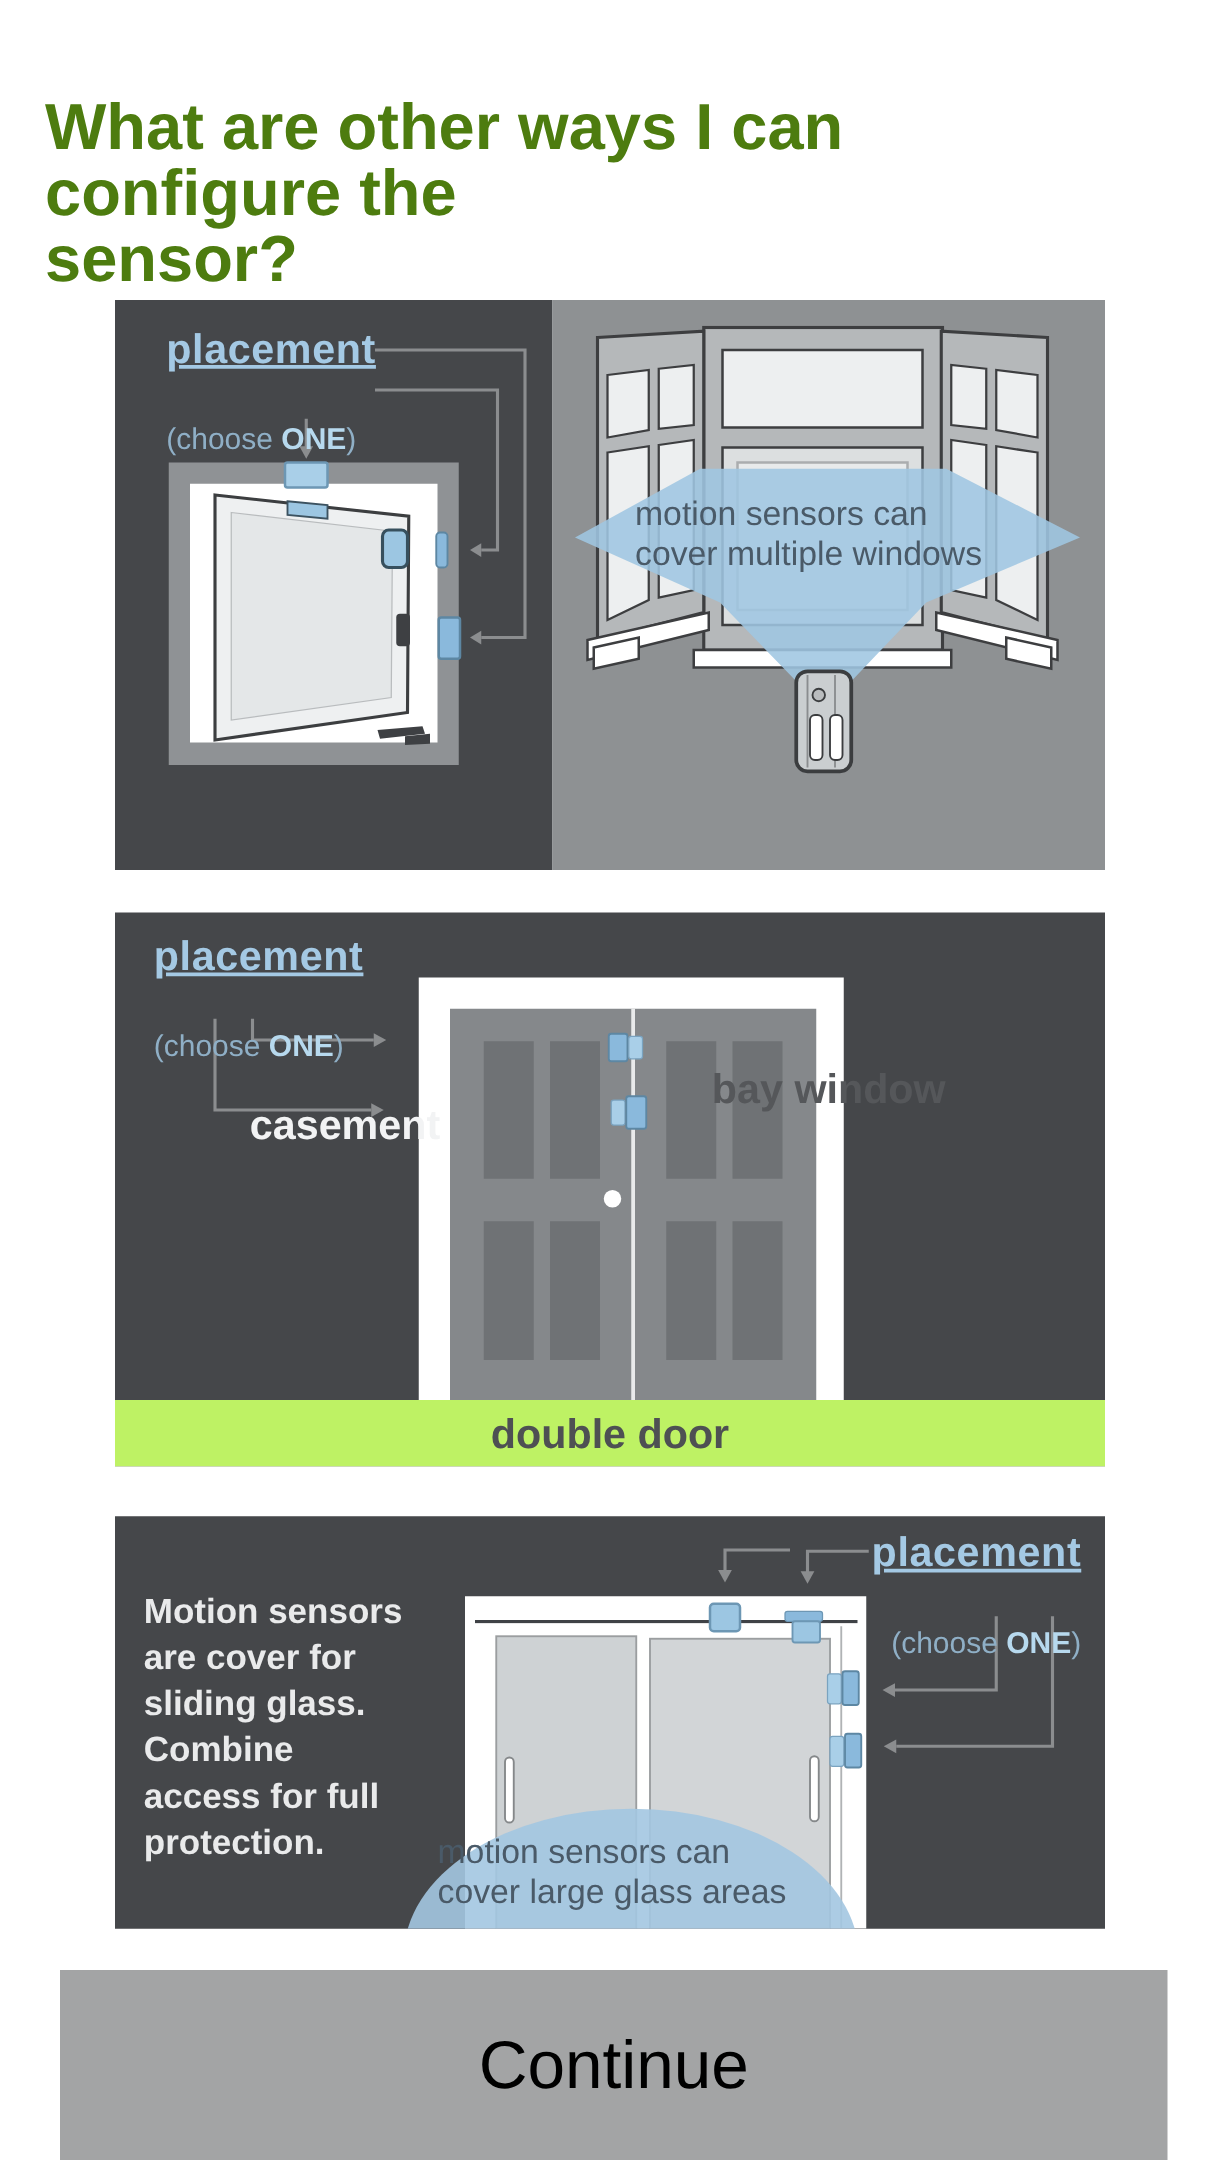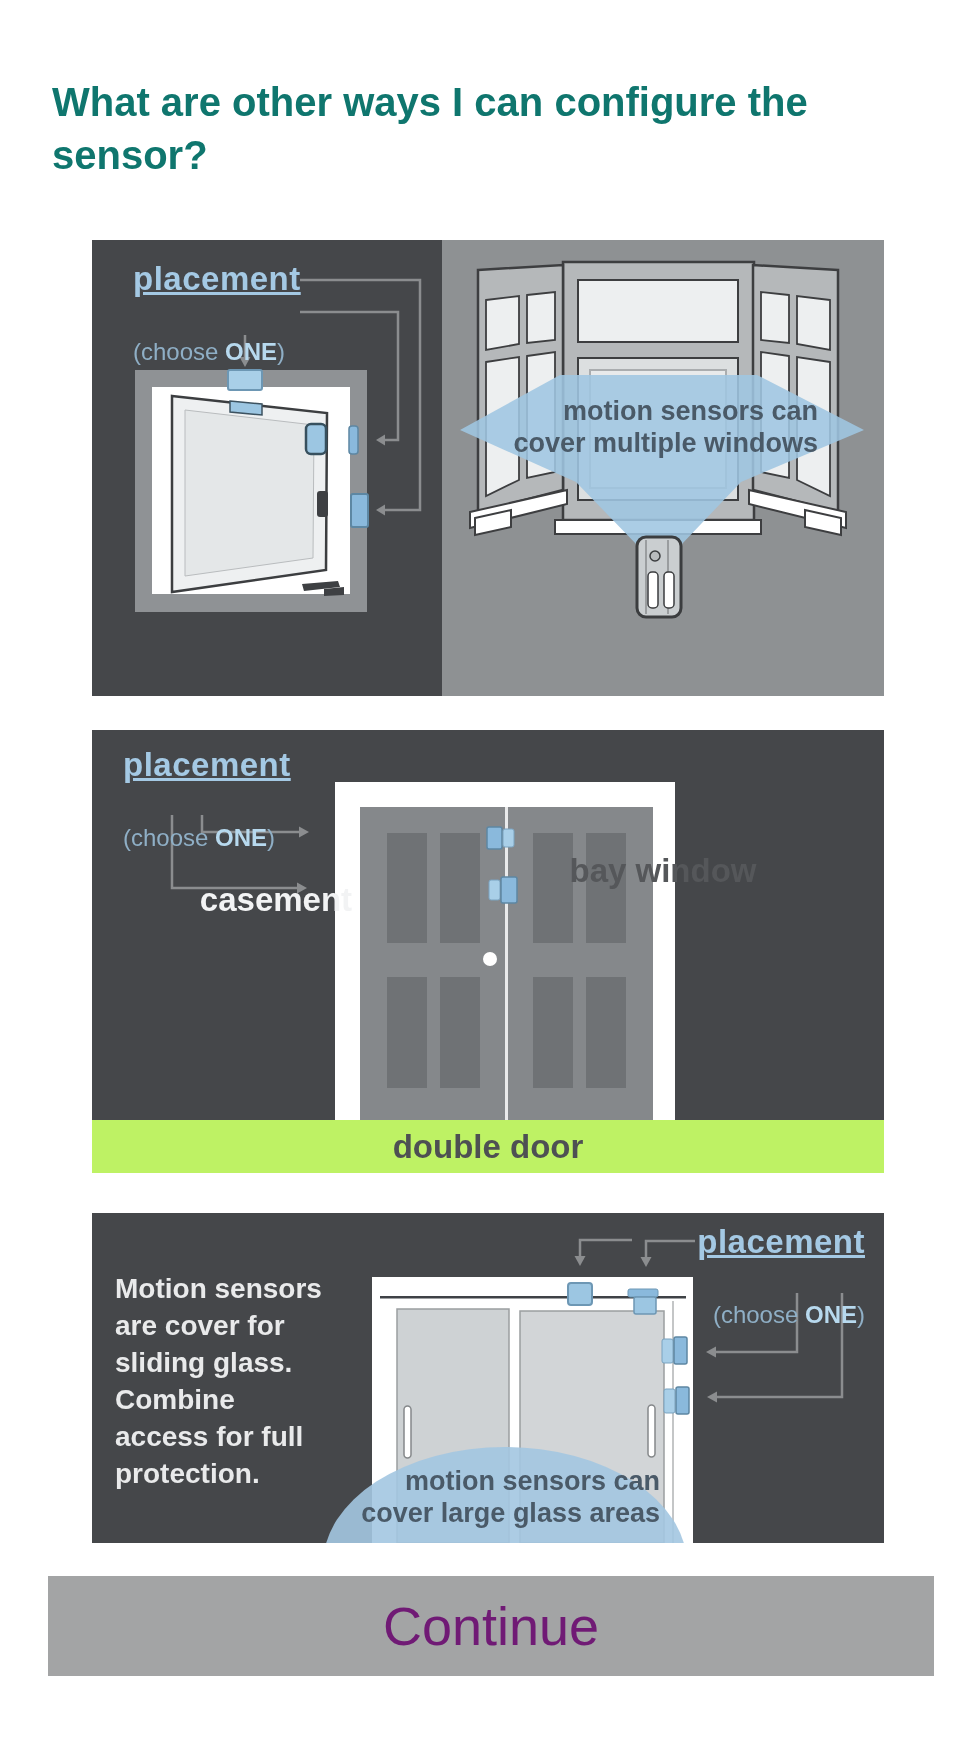--- a/index.html
+++ b/index.html
@@ -1,20 +1,20 @@
 <!DOCTYPE html>
 <html><head>
 <meta charset="utf-8">
 <style>
   * { margin:0; padding:0; box-sizing:border-box; }
   body { background:#ffffff; font-family:"Liberation Sans", sans-serif; }
   .page { position:relative; width:980px; height:1742px; background:#ffffff; overflow:hidden; }
 
-  .title { position:absolute; left:52px; top:76px; width:860px;
-           font-size:40px; font-weight:700; color:#0f766e; line-height:53px; }
+  .title { position:absolute; left:36px; top:76px; width:860px;
+           font-size:52px; font-weight:700; color:#4d7c0f; line-height:53px; }
 
   .panel { position:absolute; left:92px; width:792px; }
 
   .panel1 { top:240px; height:456px; display:flex; }
   .p1-left  { position:relative; width:350px; height:456px; background:#45474a; }
   .p1-right { position:relative; width:442px; height:456px; background:#8e9193; }
 
   .panel2 { top:730px; height:443px; background:#45474a; }
   .panel3 { top:1213px; height:330px; background:#45474a; overflow:hidden; }
 
@@ -23,33 +23,33 @@
   .placement-block { position:absolute; z-index:3; }
   .placement-main { font-size:33px; font-weight:700; color:#a4c9e4; letter-spacing:0.5px; line-height:37px;text-decoration:underline; }
   .placement-choose { font-size:24px; font-weight:400; color:#8fafc6; line-height:29px;margin-top:40px; }
   .placement-choose b { font-weight:700; color:#b7d9ee; }
   .align-right { text-align:right; }
 
   .caption { position:absolute; width:100%; text-align:center; font-size:33px; font-weight:700; z-index:3; }
   .caption-light { color:#f2f3f4; }
   .caption-dark  { color:#55575a; }  
 
-  .fan-note { position:absolute; text-align:right; font-size:27px; font-weight:700;
+  .fan-note { position:absolute; text-align:left; font-size:27px; font-weight:400;
               color:#4a5a68; line-height:32px; z-index:3; }
 
   .desc { position:absolute; left:23px; top:57px; font-size:28px; font-weight:700;
           color:#e9eaeb; line-height:37px; z-index:3; }
 
   .strip { position:absolute; left:0; bottom:0; width:792px; height:53px; background:#bef264;
            display:flex; align-items:center; justify-content:center;
            font-size:33px; font-weight:700; color:#4e5053; z-index:3; }
 
-  .continue-btn { position:absolute; left:48px; top:1576px; width:886px; height:100px;
+  .continue-btn { position:absolute; left:48px; top:1576px; width:886px; height:152px;
                   background:#a3a4a5; display:flex; align-items:center; justify-content:center;
-                  font-size:54px; font-weight:400; color:#701a75; cursor:pointer; }
+                  font-size:54px; font-weight:400; color:#000000; cursor:pointer; }
 </style>
 </head>
 <body>
 
 <div class="page">
 
   <div class="title">
     <div>What are other ways I can configure the</div>
     <div>sensor?</div>
   </div>

